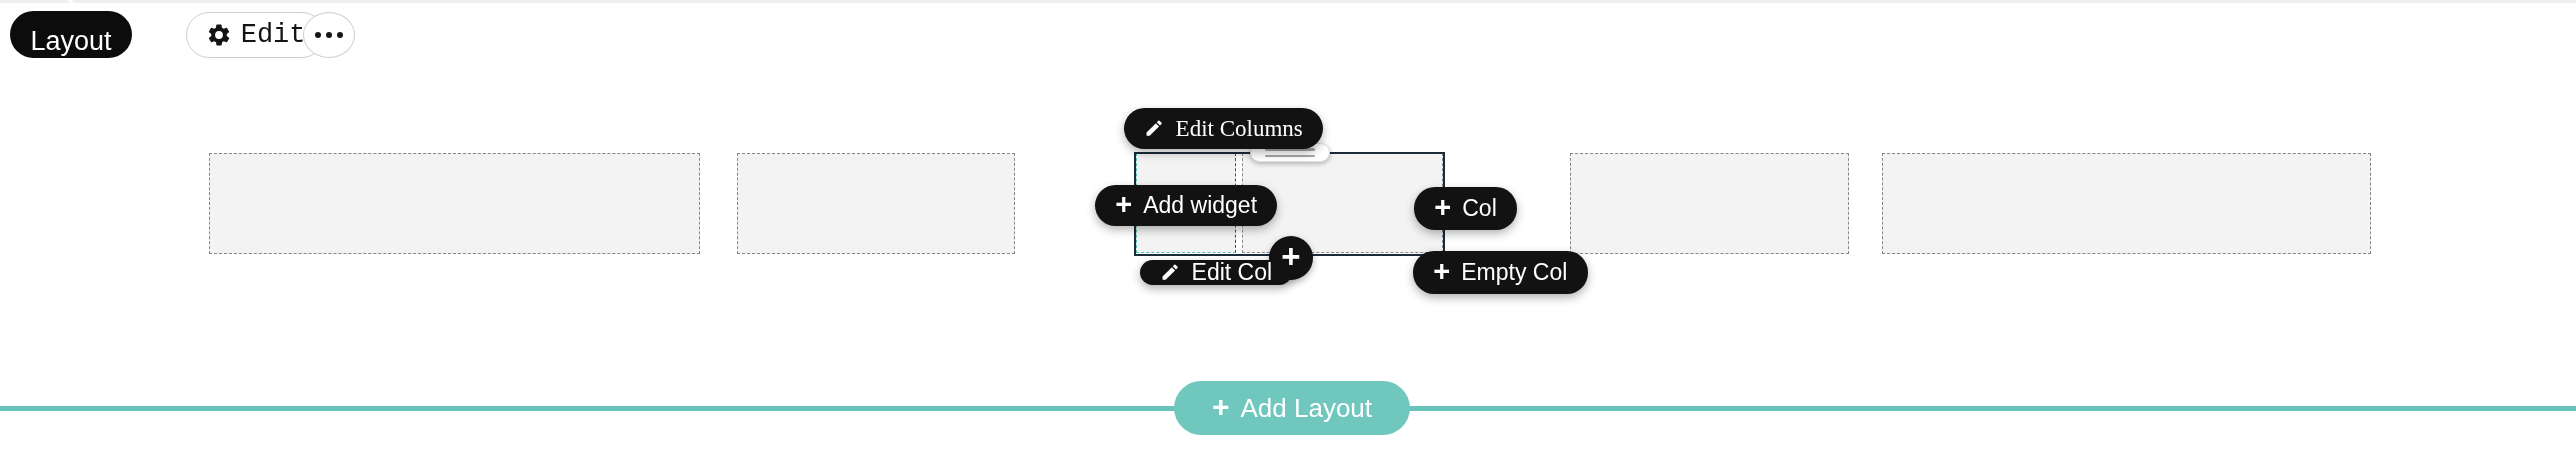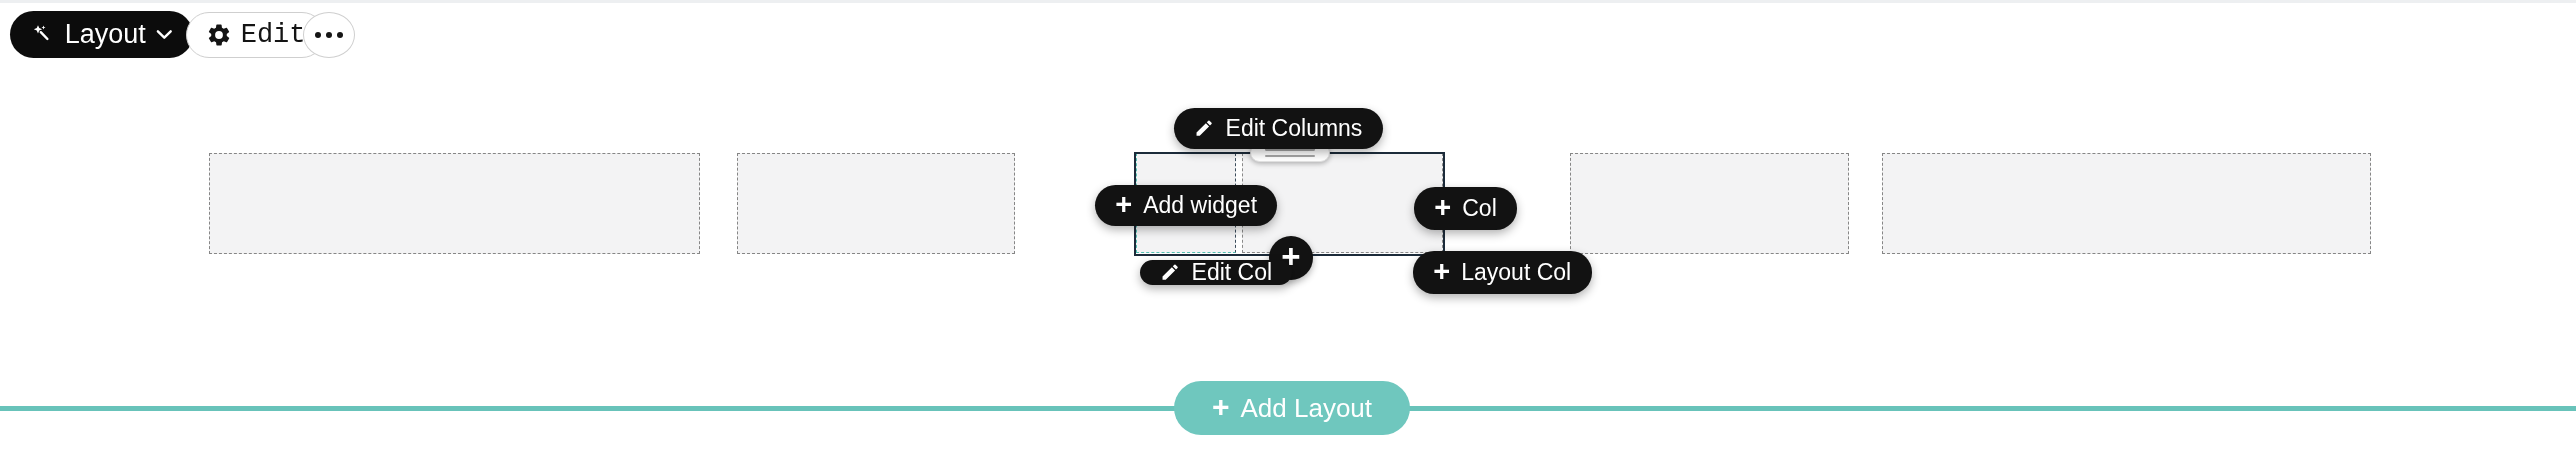--- a/index.html
+++ b/index.html
@@ -6,21 +6,21 @@
   html,body { width:2576px; height:453px; background:#ffffff; overflow:hidden;
               font-family:"Liberation Sans","DejaVu Sans",sans-serif; }
   .stage { position:relative; width:2576px; height:453px; background:#fff; }
 
   
   .top-strip { position:absolute; left:0; top:0; width:2576px; height:2.8px; background:#edeff1; }
 
   
   .pill-btn { position:absolute; display:inline-flex; align-items:center; justify-content:center;
               height:47px; border-radius:24px; cursor:pointer; white-space:nowrap; }
-  .btn-dark { background:#0c0c0c; color:#ffffff; border:none; }
+  .btn-dark { background:#0c0c0c; color:#ffffff; border:none;flex-direction:column; }
   .btn-light { background:#ffffff; color:#141414; border:1.8px solid #cfcfcf; }
   .layout-btn { left:10.2px; top:11px; padding:0 20.3px; gap:10.2px; font-size:27px; }
   .edit-btn   { left:186px; top:12px; height:46px; padding:0 18.5px; gap:9.2px; font-size:27px;font-family:Liberation Mono, monospace; }
   .more-btn   { left:303px; top:12px; width:52px; height:46px; border-radius:50%;
                 background:#fff; border:1.8px solid #cfcfcf; display:flex; gap:4.6px;
                 align-items:center; justify-content:center; cursor:pointer; position:absolute; }
   .dot { width:6.5px; height:6.5px; border-radius:50%; background:#151515; }
   .icon { flex:0 0 auto; display:block; }
 
   
@@ -42,21 +42,21 @@
                box-shadow:0 1.8px 5.5px rgba(0,0,0,0.28); display:flex; flex-direction:column;
                align-items:center; justify-content:center; gap:3.7px; cursor:grab; }
   .drag-handle .hline { width:50px; height:2.8px; background:#a6a6a6; border-radius:1.8px; }
 
   
   .tip { position:absolute; height:41px; display:inline-flex; align-items:center; gap:11px;
          padding:0 20.3px; background:#121212; color:#ffffff; border-radius:21px;
          font-size:23px; white-space:nowrap; box-shadow:0 3.7px 9.2px rgba(0,0,0,0.30);
          cursor:pointer; }
   .tip .plus { font-size:29px; font-weight:700; line-height:1; margin-top:-2.8px; }
-  .tip-edit-columns { left:1174px; top:108px; }
+  .tip-edit-columns { left:1124px; top:108px;font-family:Liberation Serif, serif; }
   .tip-add-widget   { left:1095px; top:185px; }
   .tip-col          { left:1414px; top:187px; height:43px; }
   .tip-empty-col    { left:1413px; top:251px; height:43px; }
   .tip-edit-col     { left:1140px; top:260px; height:25px; }
   .plus-circle { position:absolute; left:1269px; top:236px; width:44px; height:44px;
          border-radius:50%; background:#121212; color:#fff; display:flex; align-items:center;
          justify-content:center; font-size:33px; font-weight:700; line-height:1;
          box-shadow:0 2.8px 7.4px rgba(0,0,0,0.30); cursor:pointer; }
   .plus-circle span { margin-top:-3.7px; }
 
@@ -125,21 +125,21 @@
     <span>Add widget</span>
   </div>
 
   <div class="tip tip-col">
     <span class="plus">+</span>
     <span>Col</span>
   </div>
 
   <div class="tip tip-empty-col">
     <span class="plus">+</span>
-    <span>Layout Col</span>
+    <span>Empty Col</span>
   </div>
 
   <div class="plus-circle">
     <span>+</span>
   </div>
 
   <div class="tip tip-edit-col">
     <svg class="icon" width="20.3" height="20.3" viewBox="0 0 24 24">
       <path fill="#fff" d="M3 17.25V21h3.75L17.81 9.94l-3.75-3.75L3 17.25zM20.71 7.04a.996.996 0 0 0 0-1.41l-2.34-2.34a.996.996 0 0 0-1.41 0l-1.83 1.83 3.75 3.75 1.83-1.83z"></path>
     </svg>

